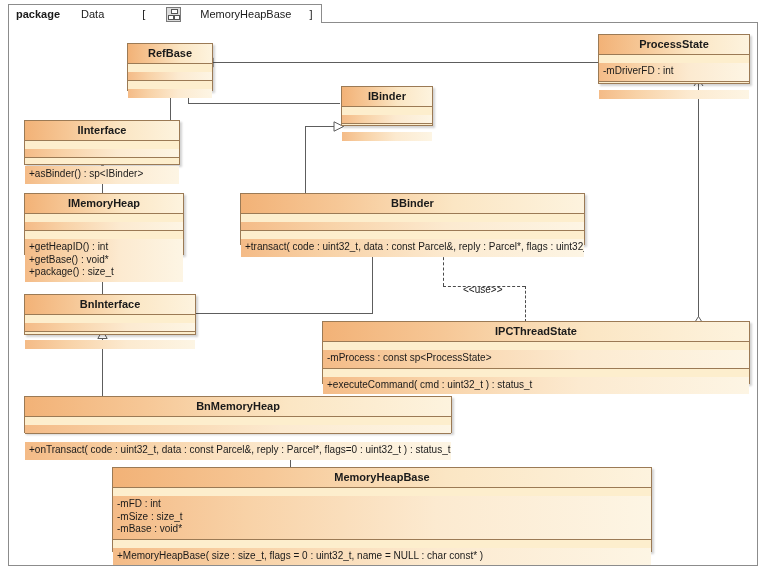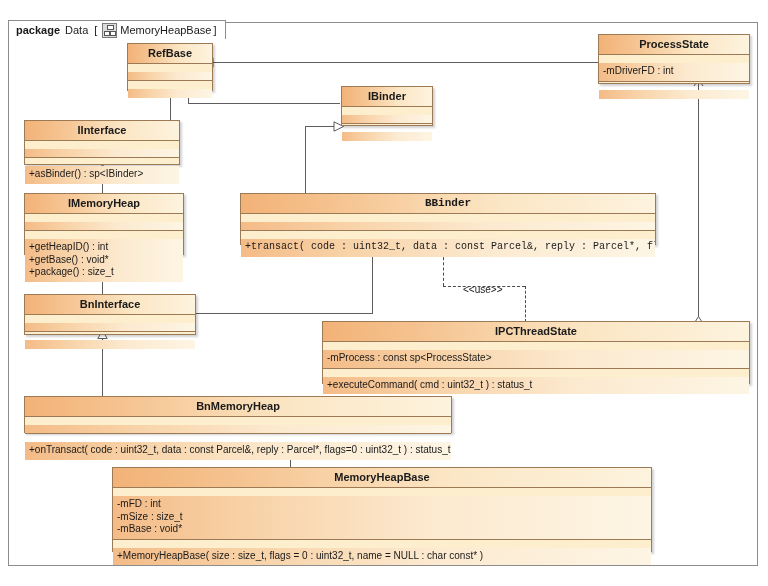--- a/index.html
+++ b/index.html
@@ -26,39 +26,40 @@
     top: 22px;
     width: 750px;
     height: 544px;
     border: 1px solid #8c8c8c;
     background: transparent;
     box-sizing: border-box;
   }
   #pkg-tab {
     position: absolute;
     left: 8px;
-    top: 20px;
+    top: 4px;
     height: 19px;
     border: 1px solid #8c8c8c;
     border-bottom: none;
     background: #ffffff;
     box-sizing: border-box;
     display: flex;
     align-items: center;
     padding: 0 6px 0 7px;
     font-size: 11px;
     color: #1a1a1a;
     white-space: nowrap;
     z-index: 5;
+    gap: 16px;
   }
   #pkg-tab .kw {
     font-weight: bold;
     margin-right: 5px;
   }
-  #pkg-tab .pname { margin-right: 4px; }
+  #pkg-tab .pname { margin-right: 20px; }
   #pkg-tab .brk { margin: 0 2px; }
   #pkg-tab .diag-icon {
     display: inline-block;
     width: 13px;
     height: 13px;
     border: 1px solid #7a7a7a;
     background: #dcdcdc;
     position: relative;
     margin: 0 3px;
     vertical-align: middle;
@@ -304,21 +305,21 @@
   <div class="uml-class" style="left:24px; top:193px; width:160px; height:62px;">
     <div class="uml-head">IMemoryHeap</div>
     <div class="uml-sec empty"></div>
     <div class="uml-sec">
       <div class="row">+getHeapID() : int</div>
       <div class="row">+getBase() : void*</div>
       <div class="row">+package() : size_t</div>
     </div>
   </div>
 
-  <div class="uml-class" style="left:240px; top:193px; width:416px; height:52px;font-family:Liberation Mono, monospace;">
+  <div class="uml-class" style="left:240px; top:193px; width:345px; height:52px;">
     <div class="uml-head">BBinder</div>
     <div class="uml-sec empty"></div>
     <div class="uml-sec">
       <div class="row">+transact( code : uint32_t, data : const Parcel&amp;, reply : Parcel*, flags : uint32_t ) : status_t</div>
     </div>
   </div>
 
   <div class="uml-class" style="left:24px; top:294px; width:172px; height:41px;">
     <div class="uml-head">BnInterface</div>
     <div class="uml-sec empty"></div>

